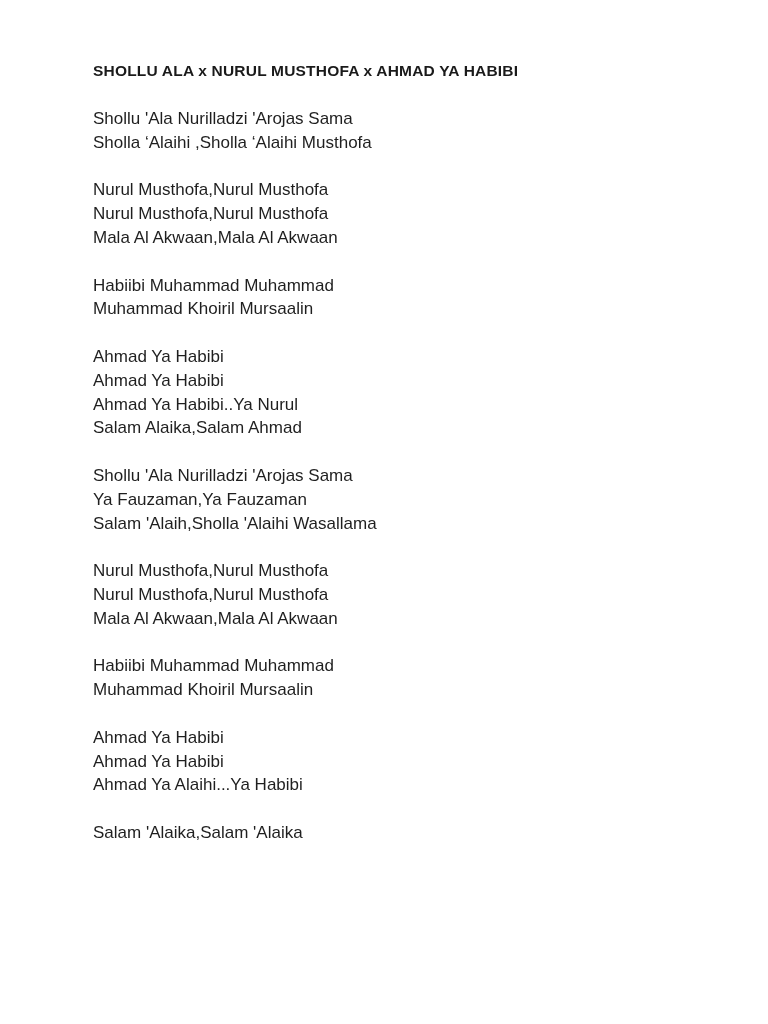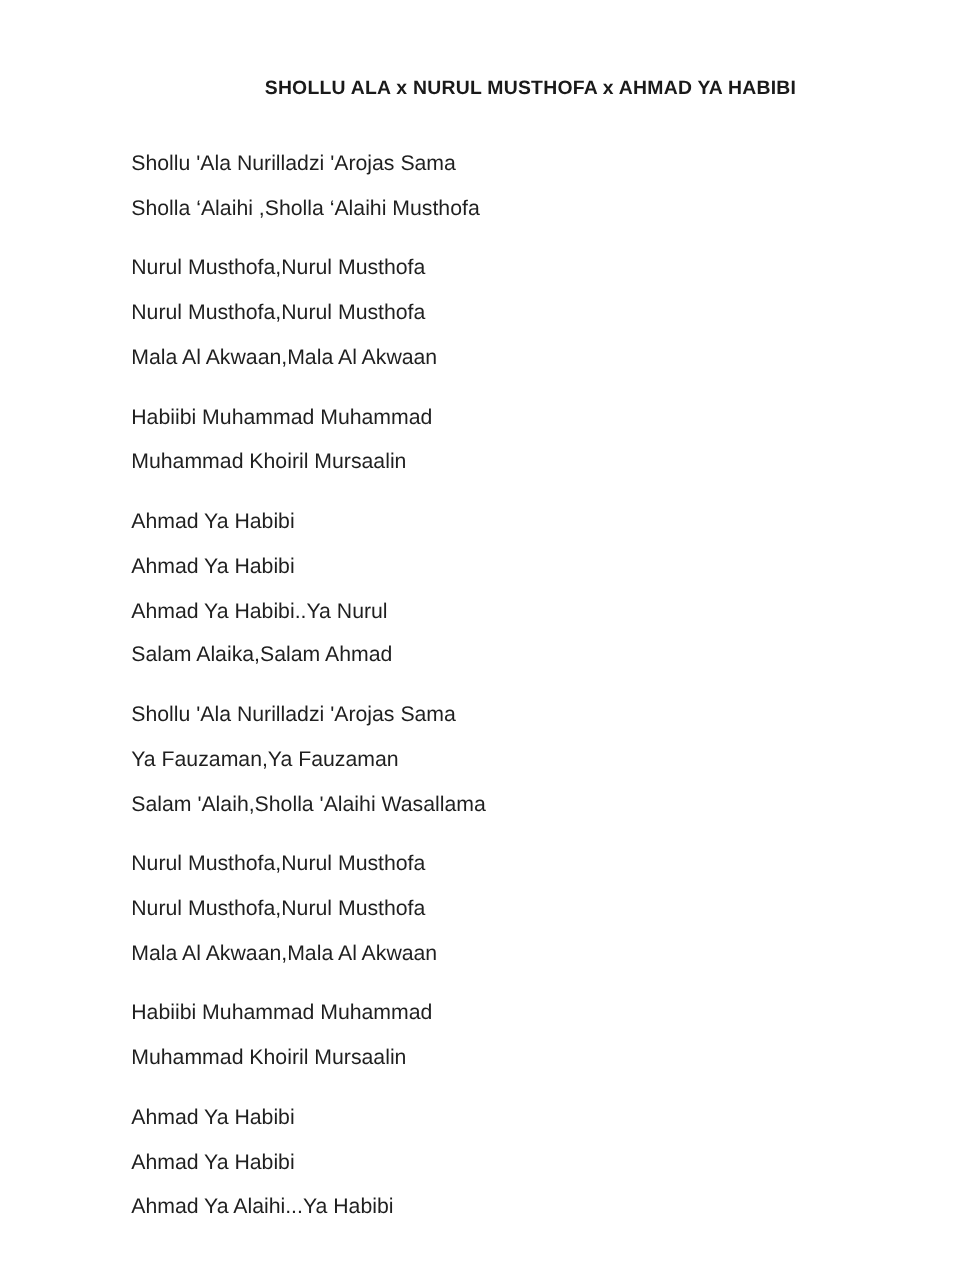--- a/index.html
+++ b/index.html
@@ -15,41 +15,41 @@
     font-family: "Liberation Sans", "DejaVu Sans", sans-serif;
     color: #1a1a1a;
     overflow: hidden;
   }
   .title {
     position: absolute;
     top: 62px;
     left: 93px;
     width: 544px;
     margin: 0;
-    text-align: right;
+    text-align: left;
     font-size: 15.5px;
     font-weight: 700;
     letter-spacing: 0.2px;
     color: #1a1a1a;
     white-space: nowrap;
   }
   .lyrics {
     position: absolute;
     top: 107px;
     left: 93px;
     right: 40px;
     font-size: 17px;
     line-height: 23.8px;
     color: #1f1f1f;
   }
   .stanza {
     margin: 0 0 23.8px 0;
   }
   .stanza p {
-    margin: 12px;
+    margin: 0;
     padding: 0;
     white-space: nowrap;
   }
 </style>
 </head>
 <body>
 
 <div class="page">
 
   <h1 class="title">SHOLLU ALA x NURUL MUSTHOFA x AHMAD YA HABIBI</h1>
@@ -95,15 +95,18 @@
       <p>Habiibi Muhammad Muhammad</p>
       <p>Muhammad Khoiril Mursaalin</p>
     </div>
 
     <div class="stanza">
       <p>Ahmad Ya Habibi</p>
       <p>Ahmad Ya Habibi</p>
       <p>Ahmad Ya Alaihi...Ya Habibi</p>
     </div>
 
+    <div class="stanza">
+      <p>Salam 'Alaika,Salam 'Alaika</p>
+    </div>
 
   </div>
 </div>
 
 </body></html>

